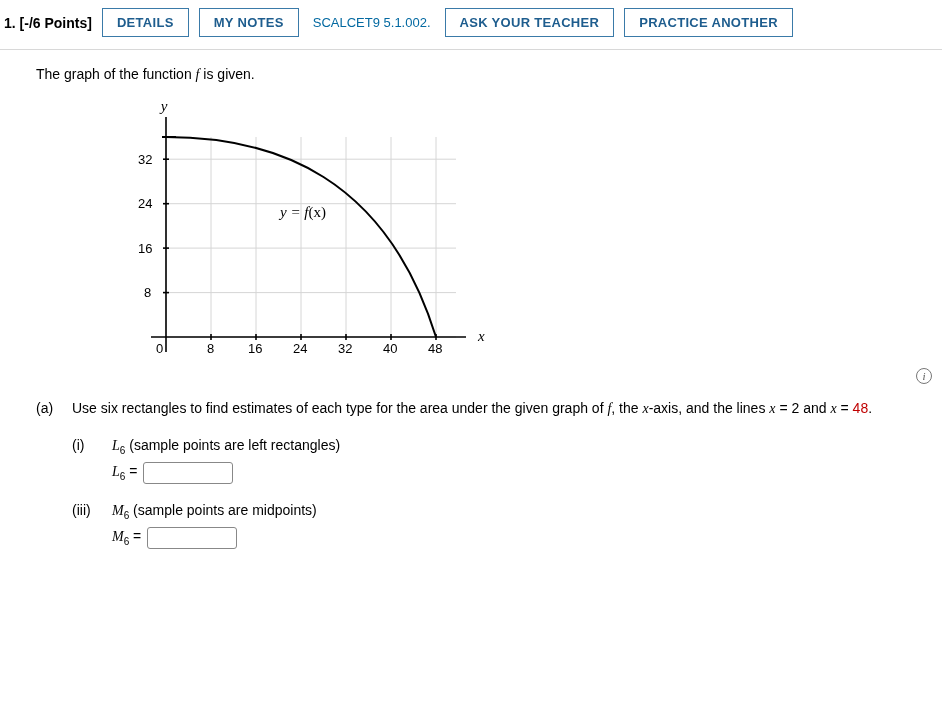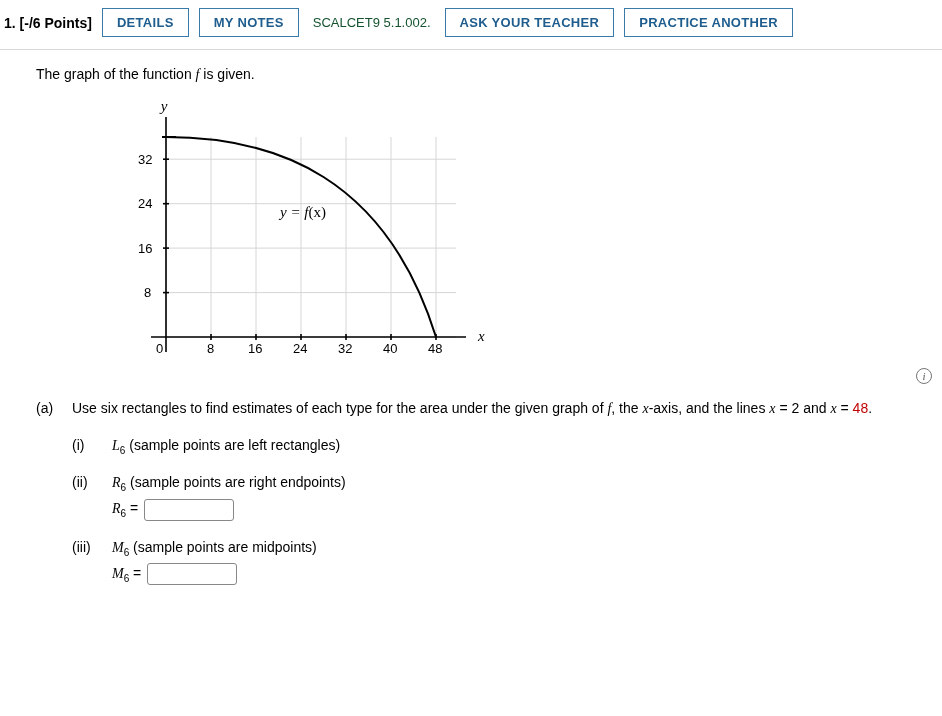--- a/index.html
+++ b/index.html
@@ -1,20 +1,20 @@
 <!DOCTYPE html>
 <html><head>
   <meta charset="utf-8">
   <style>
     * { margin: 0; padding: 0; box-sizing: border-box; }
     body { font-family: Arial, Helvetica, sans-serif; font-size: 14px; color: #000; background: #fff; width: 942px; }
     .header-row { display: flex; align-items: center; padding: 8px 4px 12px 4px; gap: 10px; flex-wrap: wrap; }
     .q-num { font-weight: bold; font-size: 14px; }
     .btn { border: 1px solid #3a7aa8; background: #fff; color: #1e5d8e; padding: 6px 14px; font-size: 13px; font-weight: 700; cursor: pointer; letter-spacing: 0.3px; }
-    .sc-label { color: #14532d; font-size: 13px; padding: 0 4px; }
+    .sc-label { color: #0369a1; font-size: 13px; padding: 0 4px; }
     .content { border-top: 1px solid #d8d8d8; padding: 16px 20px 24px 36px; }
     .intro { margin-bottom: 14px; }
     .intro .f-italic { font-style: italic; font-family: 'Times New Roman', serif; }
     .graph-wrap { margin: 8px 0 16px 60px; position: relative; }
     .info-icon { position: absolute; right: -10px; bottom: -4px; width: 16px; height: 16px; border: 1px solid #777; border-radius: 50%; display: flex; align-items: center; justify-content: center; font-style: italic; font-family: 'Times New Roman', serif; color: #555; font-size: 11px; cursor: pointer; }
     .part { display: flex; gap: 10px; margin-top: 18px; line-height: 1.5; }
     .part-label { min-width: 26px; }
     .sub { margin-left: 36px; margin-top: 18px; }
     .sub-row { display: flex; gap: 12px; align-items: flex-start; }
     .sub-label { min-width: 28px; }
@@ -118,34 +118,26 @@
     </span>
   </div>
 
   <div class="sub">
     <div class="sub-row">
       <span class="sub-label">(i)</span>
       <span>
         <span class="math-i">L</span><span class="subsc">6</span><span> (sample points are left rectangles)</span>
       </span>
     </div>
-  </div>
-
-  <div class="sub">
-    <div class="sub-row">
-      <span class="sub-label">(ii)</span>
-      <span>
-        <span class="math-i">R</span><span class="subsc">6</span><span> (sample points are right endpoints)</span>
-      </span>
-    </div>
     <div class="ans-line">
-      <span><span class="math-i">R</span><span class="subsc">6</span><span> = </span></span>
+      <span><span class="math-i">L</span><span class="subsc">6</span><span> = </span></span>
       <input class="answer" type="text" style="">
     </div>
   </div>
+
 
   <div class="sub">
     <div class="sub-row">
       <span class="sub-label">(iii)</span>
       <span>
         <span class="math-i">M</span><span class="subsc">6</span><span> (sample points are midpoints)</span>
       </span>
     </div>
     <div class="ans-line">
       <span><span class="math-i">M</span><span class="subsc">6</span><span> = </span></span>

